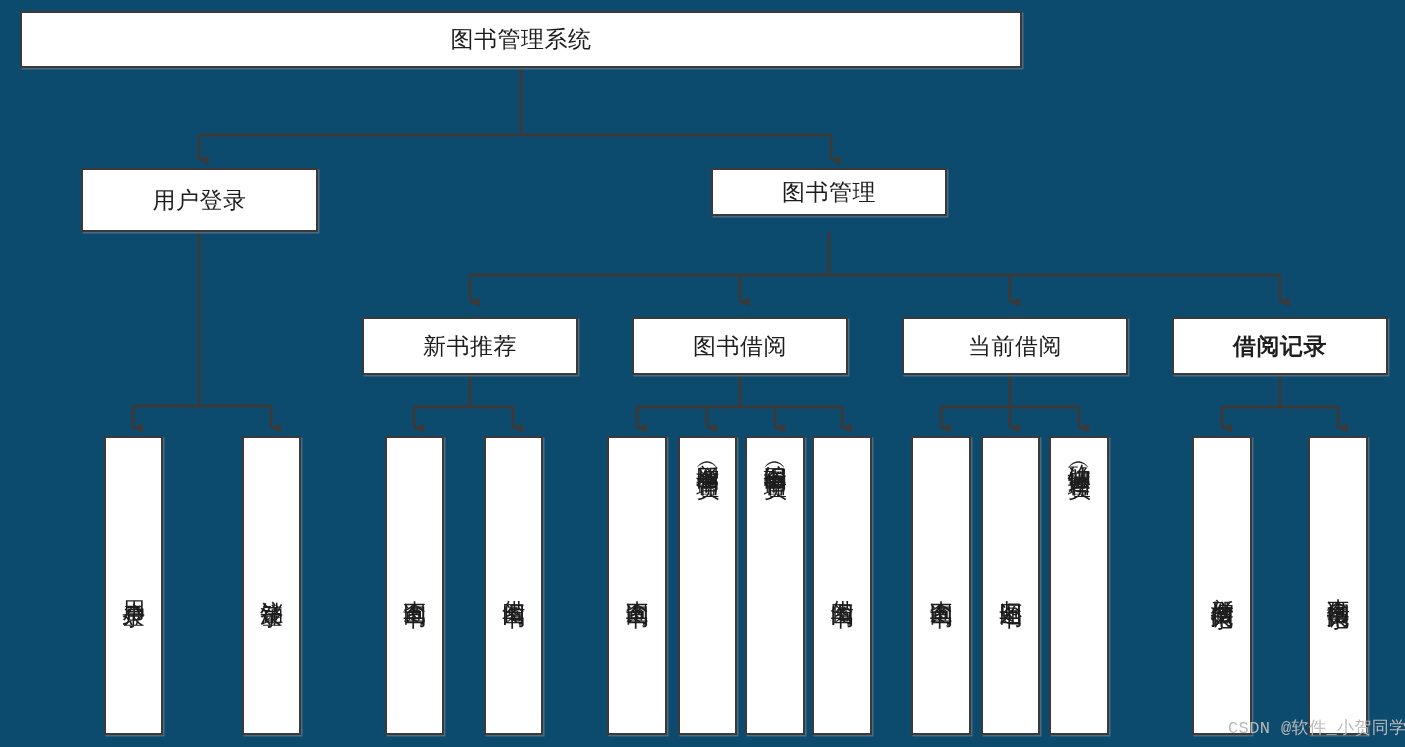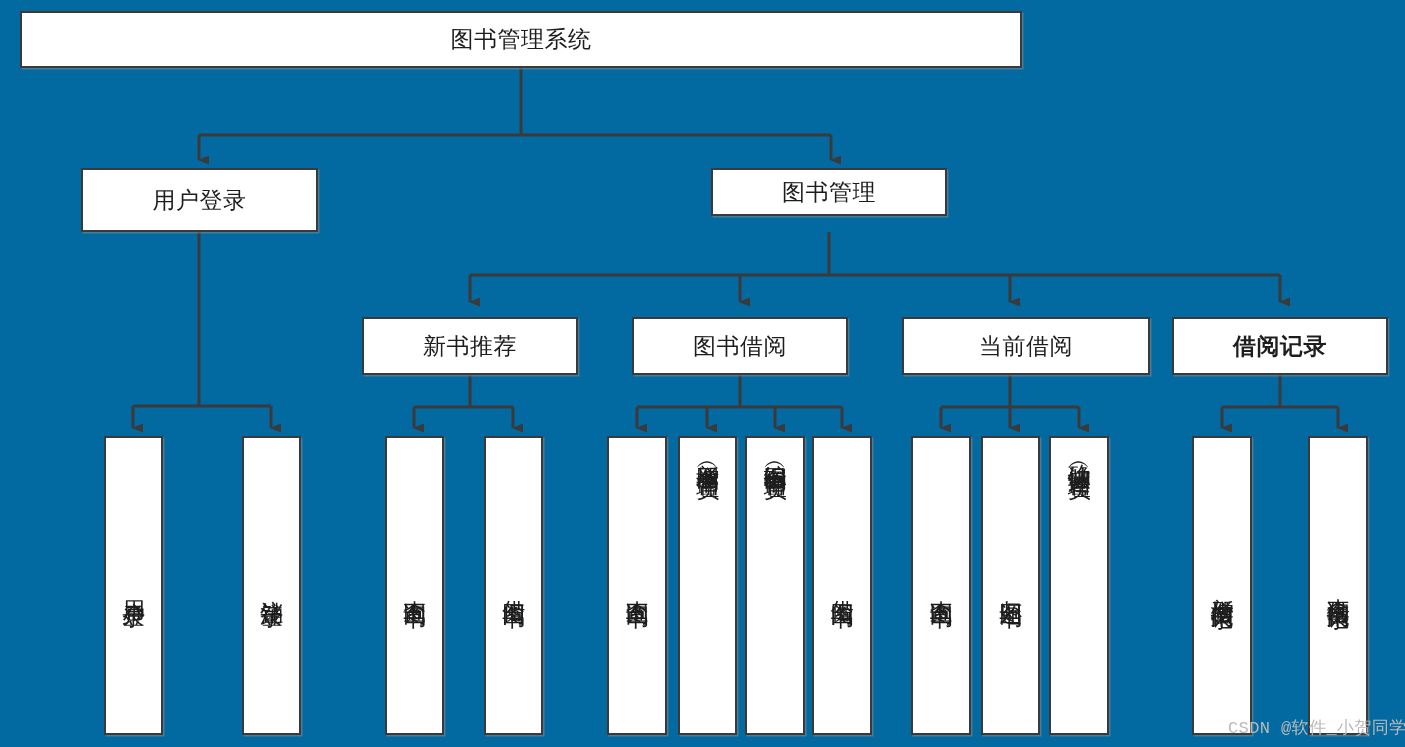--- a/index.html
+++ b/index.html
@@ -7,21 +7,21 @@
     padding: 0;
     background: #ffffff;
   }
   body {
     font-family: "DejaVu Sans", "Liberation Sans", sans-serif;
   }
   #canvas {
     position: relative;
     width: 1405px;
     height: 747px;
-    background: #0369a1;
+    background: #0c4a6e;
     overflow: hidden;
   }
   svg#wires {
     position: absolute;
     left: 0;
     top: 0;
     width: 1405px;
     height: 747px;
     pointer-events: none;
   }
@@ -134,21 +134,21 @@
   <div class="node" style="left:711px; top:168px; width:236px; height:48px;">
     <span class="label">图书管理</span>
   </div>
 
   <div class="node" style="left:362px; top:317px; width:216px; height:58px;">
     <span class="label">新书推荐</span>
   </div>
   <div class="node" style="left:632px; top:317px; width:216px; height:58px;">
     <span class="label">图书借阅</span>
   </div>
-  <div class="node" style="left:902px; top:317px; width:248px; height:58px;">
+  <div class="node" style="left:902px; top:317px; width:226px; height:58px;">
     <span class="label">当前借阅</span>
   </div>
   <div class="node" style="left:1172px; top:317px; width:216px; height:58px;font-weight:bold;">
     <span class="label">借阅记录</span>
   </div>
 
   <div class="node vertical centered" style="left:104px; top:436px; width:59px; height:299px;">
     <span class="label">用户登录</span>
   </div>
   <div class="node vertical centered" style="left:242px; top:436px; width:59px; height:299px;">

